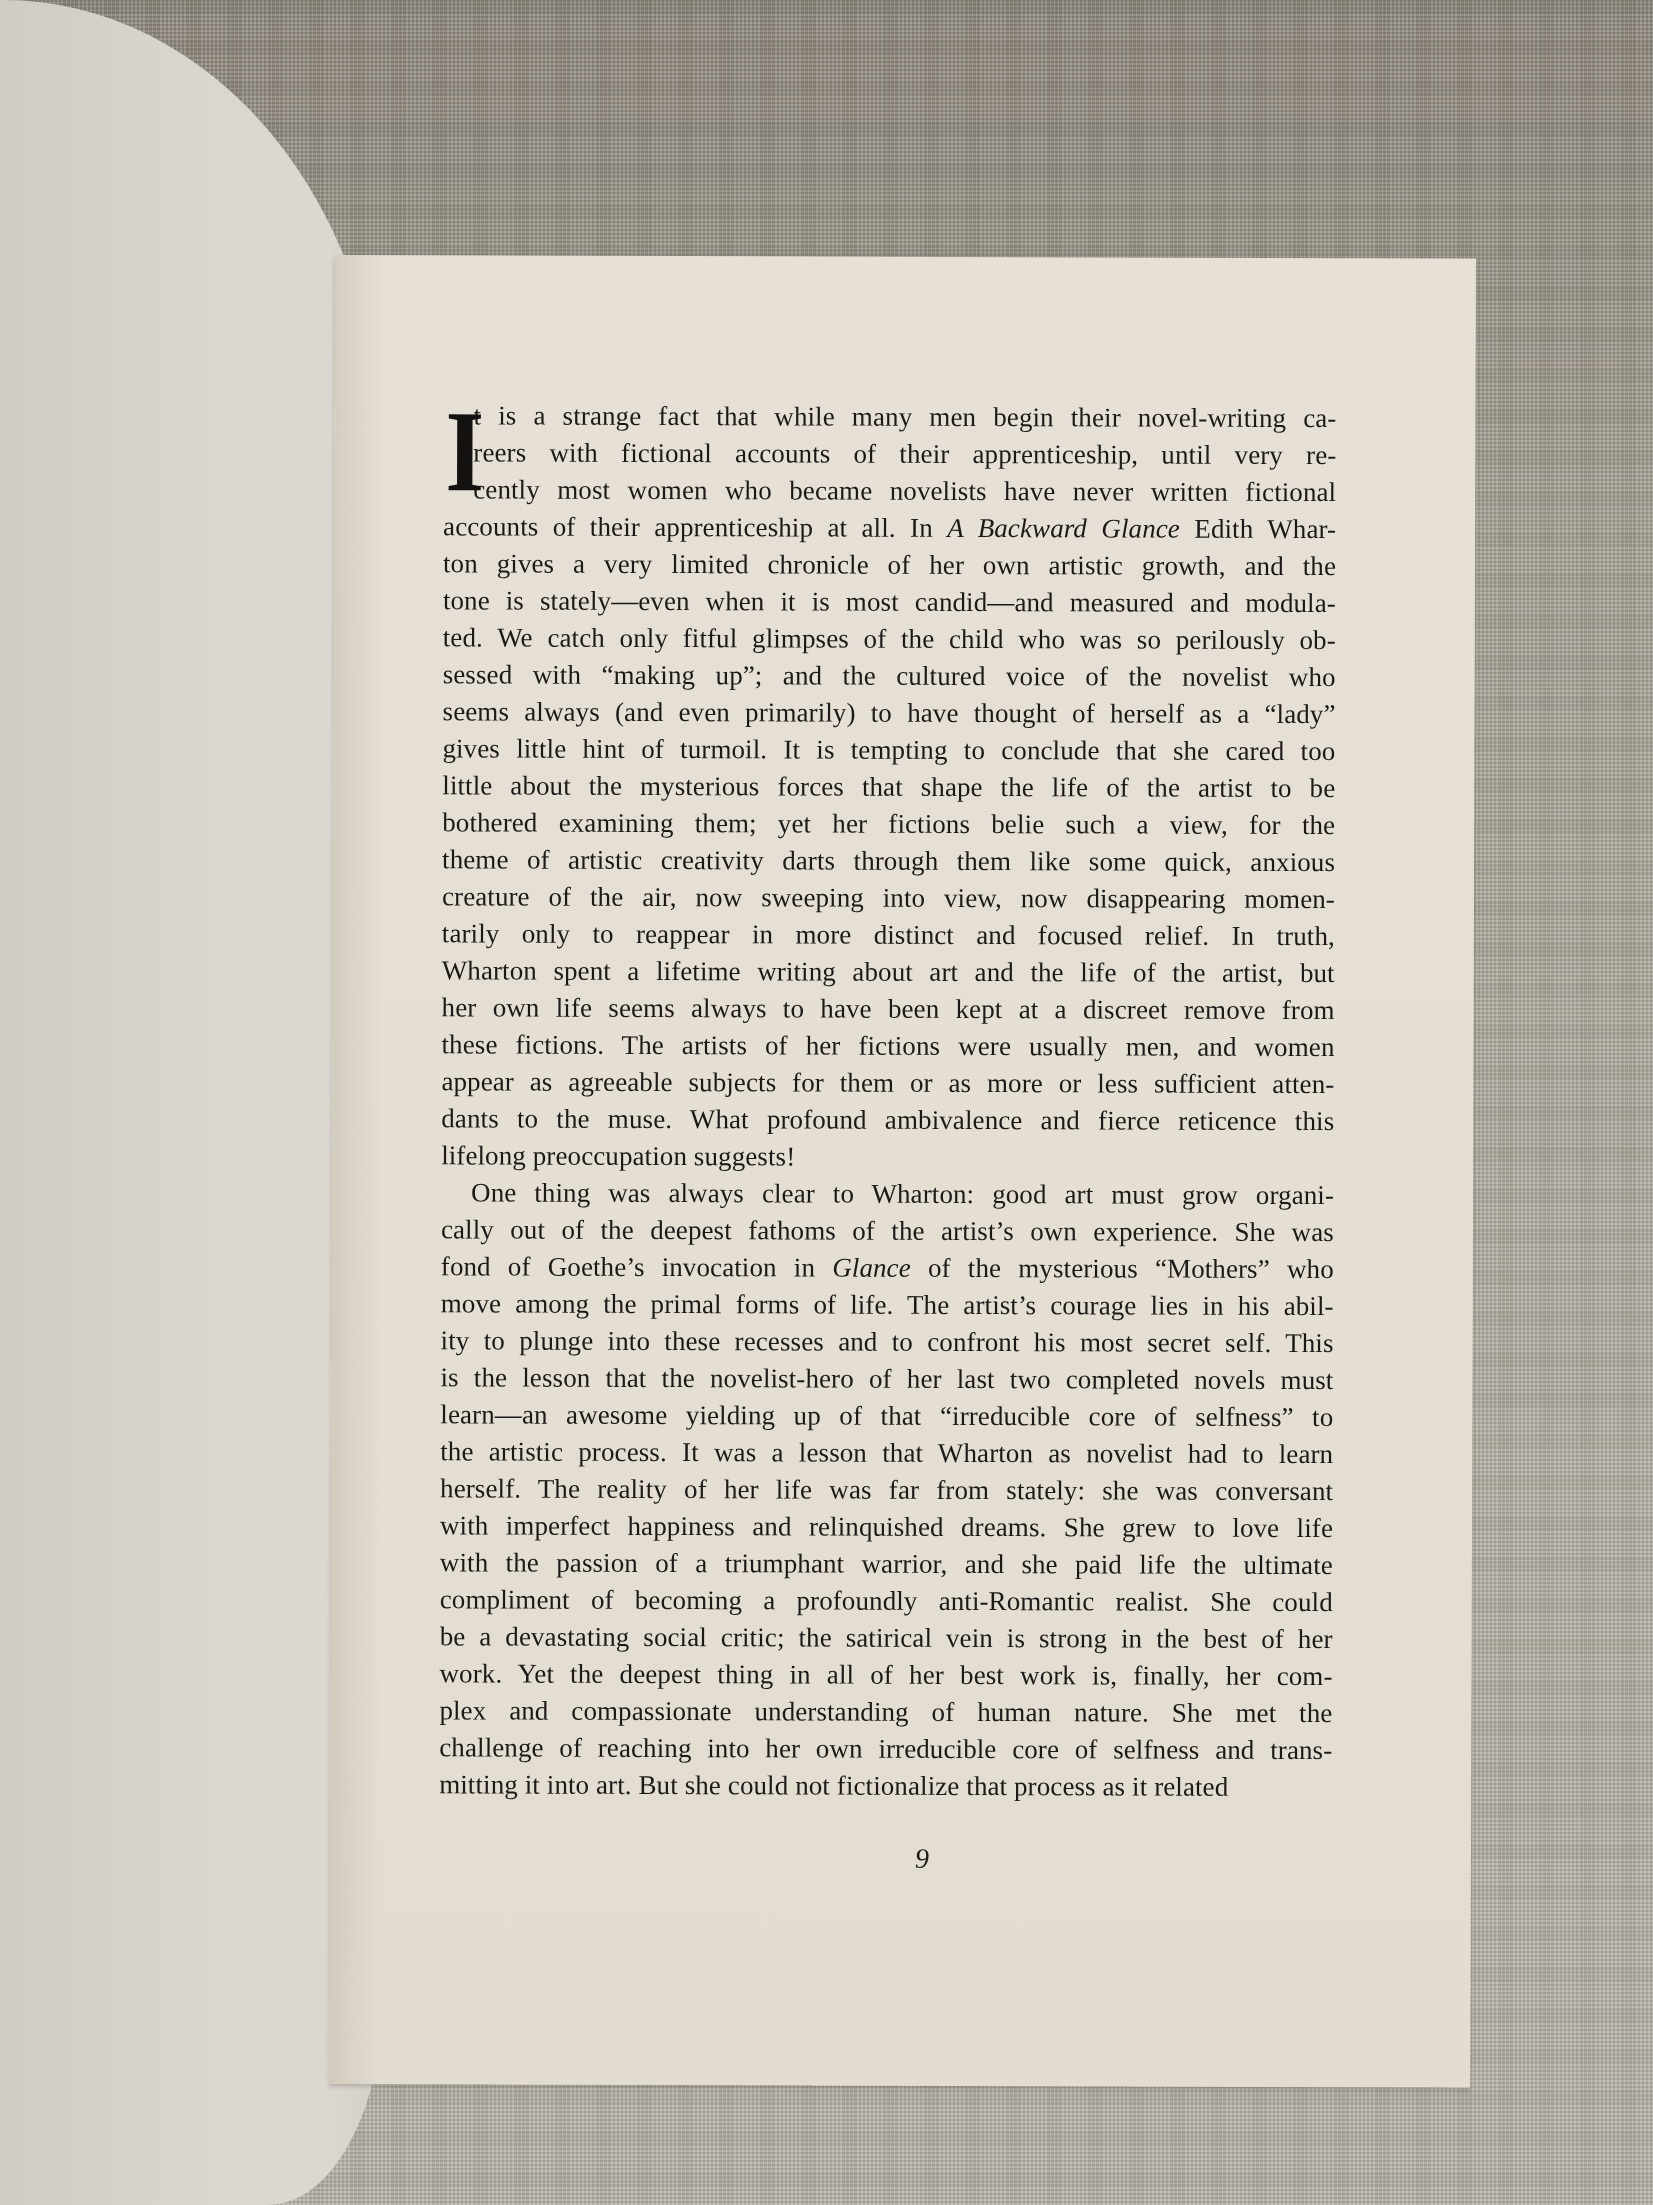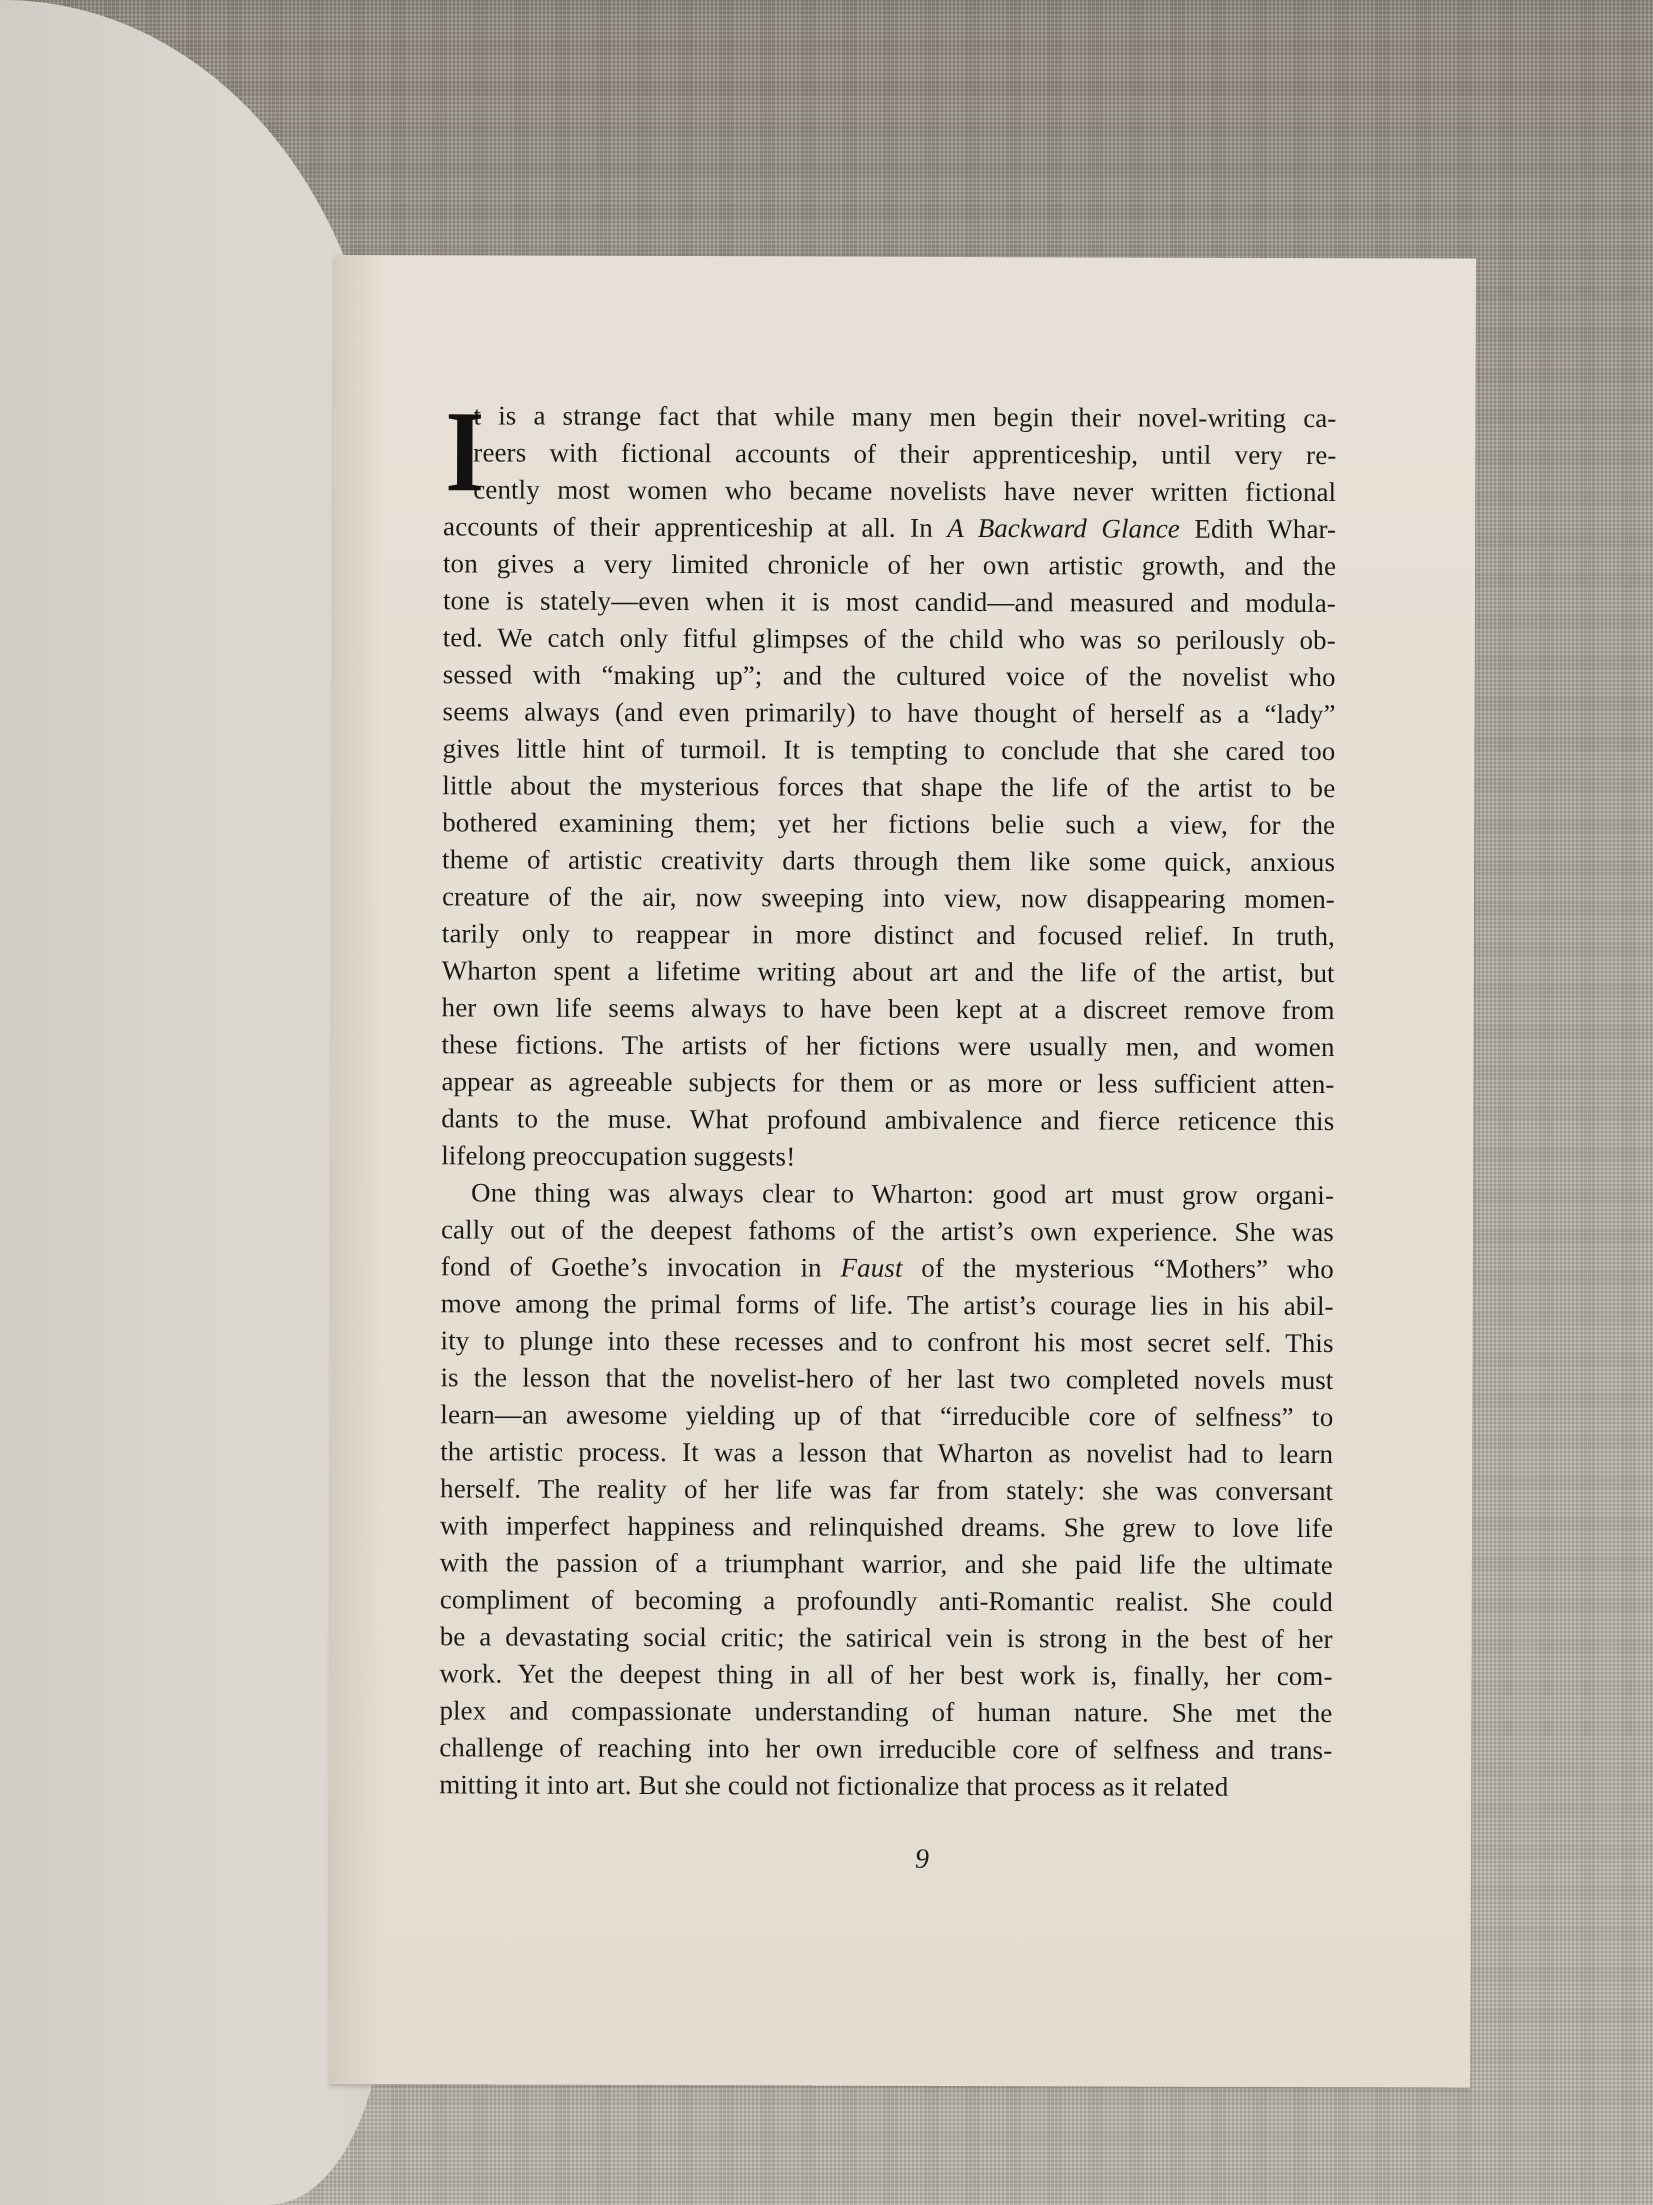--- a/index.html
+++ b/index.html
@@ -80,21 +80,21 @@
         <div class="line">creature of the air, now sweeping into view, now disappearing momen-</div>
         <div class="line">tarily only to reappear in more distinct and focused relief. In truth,</div>
         <div class="line">Wharton spent a lifetime writing about art and the life of the artist, but</div>
         <div class="line">her own life seems always to have been kept at a discreet remove from</div>
         <div class="line">these fictions. The artists of her fictions were usually men, and women</div>
         <div class="line">appear as agreeable subjects for them or as more or less sufficient atten-</div>
         <div class="line">dants to the muse. What profound ambivalence and fierce reticence this</div>
         <div class="line last">lifelong preoccupation suggests!</div>
         <div class="line indent">One thing was always clear to Wharton: good art must grow organi-</div>
         <div class="line">cally out of the deepest fathoms of the artist’s own experience. She was</div>
-        <div class="line">fond of Goethe’s invocation in <em>Faust</em> of the mysterious “Mothers” who</div>
+        <div class="line">fond of Goethe’s invocation in <em>Glance</em> of the mysterious “Mothers” who</div>
         <div class="line">move among the primal forms of life. The artist’s courage lies in his abil-</div>
         <div class="line">ity to plunge into these recesses and to confront his most secret self. This</div>
         <div class="line">is the lesson that the novelist-hero of her last two completed novels must</div>
         <div class="line">learn—an awesome yielding up of that “irreducible core of selfness” to</div>
         <div class="line">the artistic process. It was a lesson that Wharton as novelist had to learn</div>
         <div class="line">herself. The reality of her life was far from stately: she was conversant</div>
         <div class="line">with imperfect happiness and relinquished dreams. She grew to love life</div>
         <div class="line">with the passion of a triumphant warrior, and she paid life the ultimate</div>
         <div class="line">compliment of becoming a profoundly anti-Romantic realist. She could</div>
         <div class="line">be a devastating social critic; the satirical vein is strong in the best of her</div>

